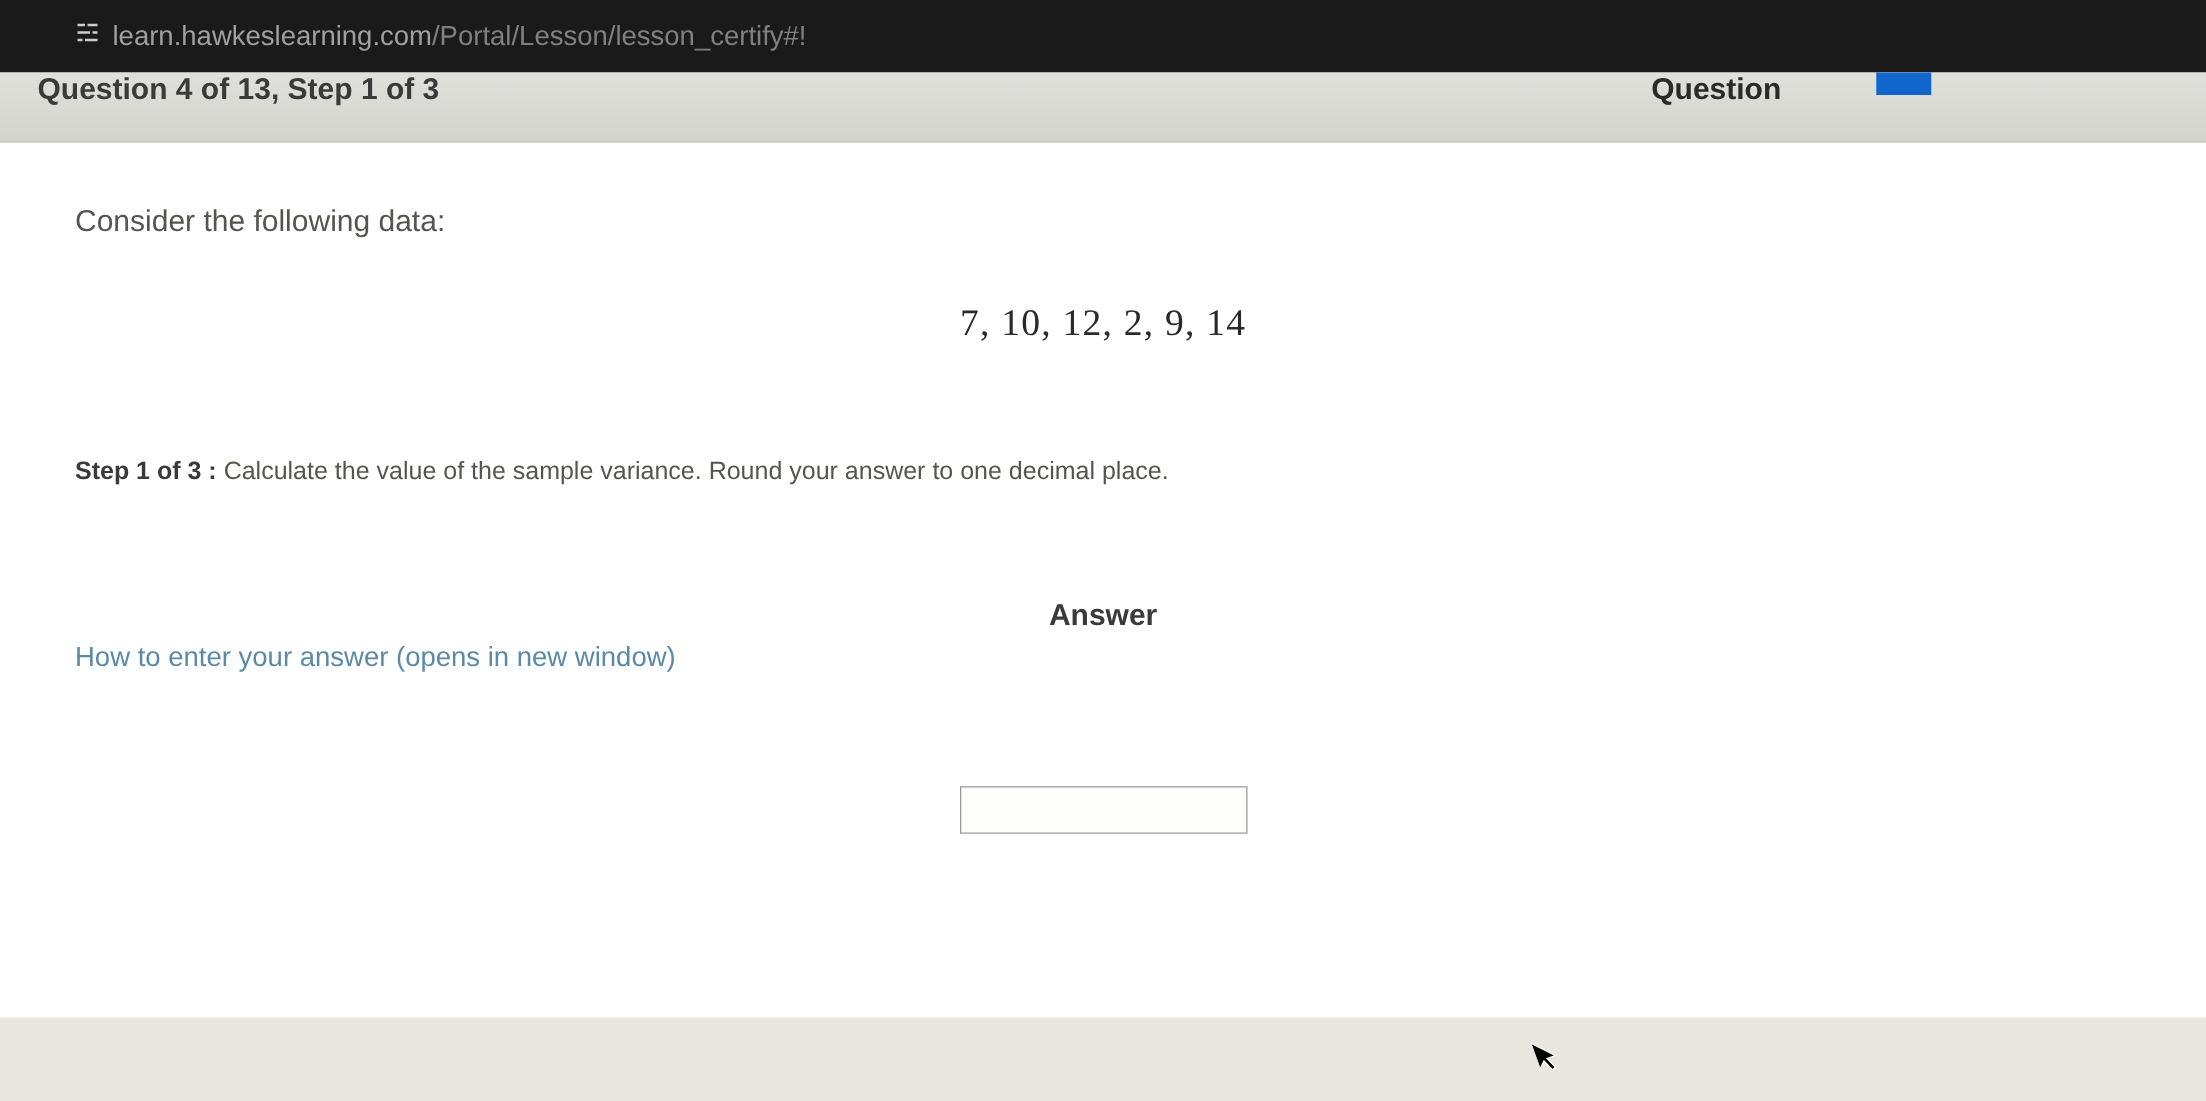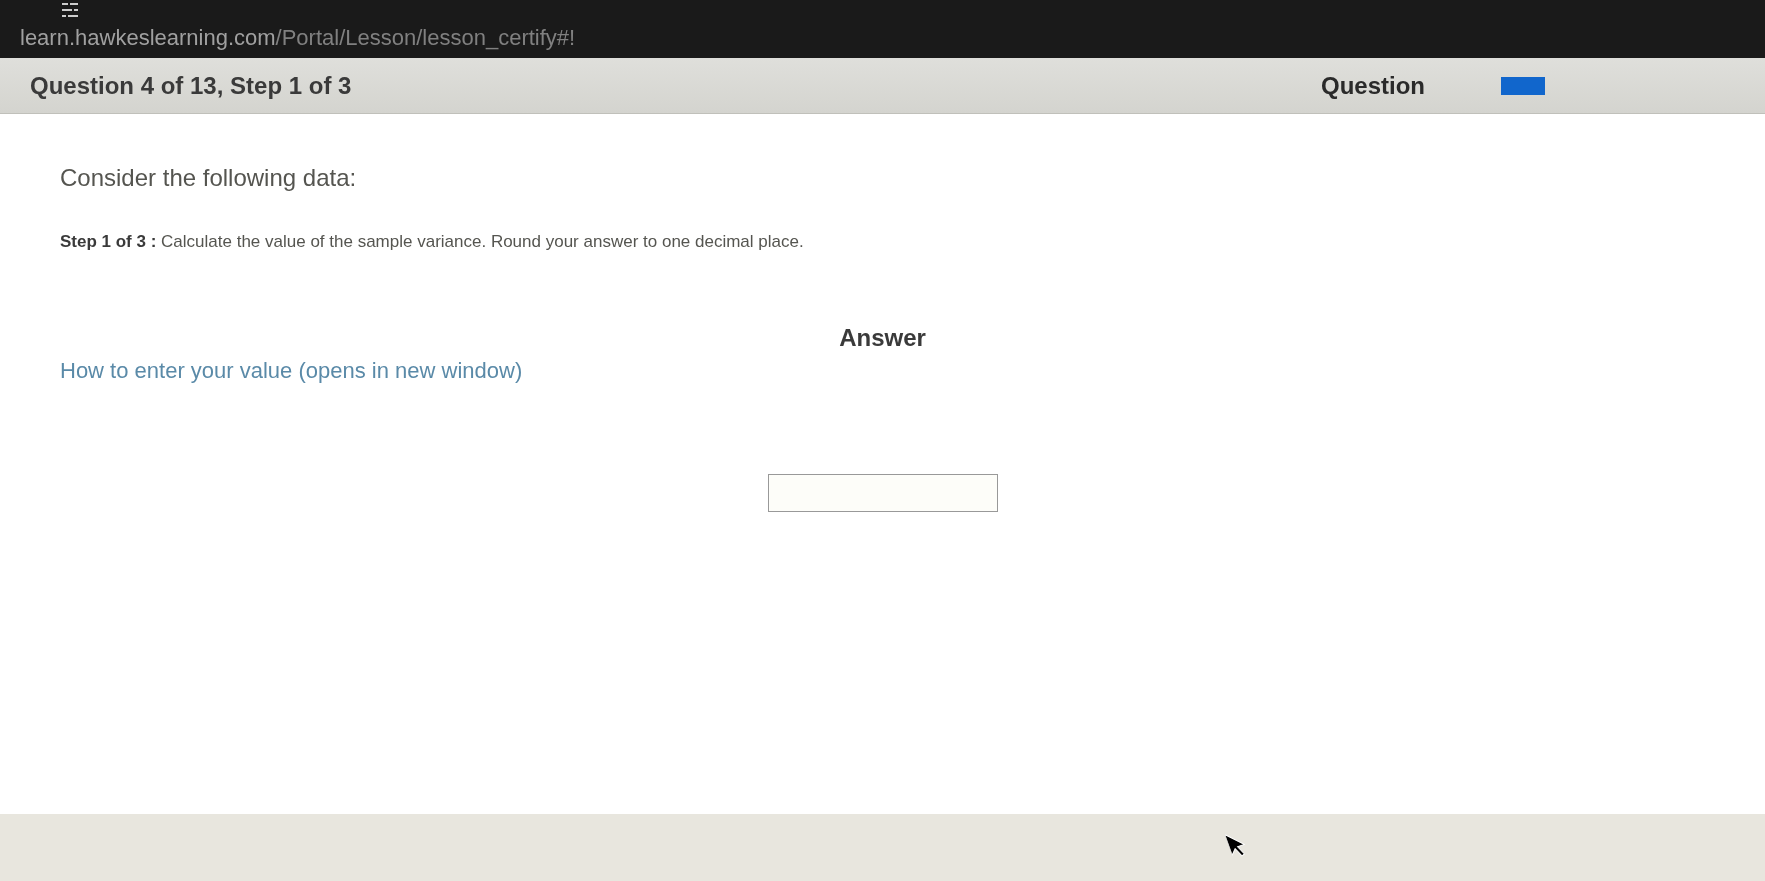--- a/index.html
+++ b/index.html
@@ -11,45 +11,43 @@
       font-family: -apple-system, BlinkMacSystemFont, "Segoe UI", Helvetica, Arial, sans-serif;
       background: #e8e6de;
       width: 1765px;
       height: 881px;
       overflow: hidden;
     }
     .browser-bar {
       background: #1a1a1a;
       height: 58px;
       display: flex;
-      align-items: flex-start;
+      align-items: center;
       padding: 0 20px;
       color: #999;
-      flex-direction: column;
     }
     .settings-icon {
       color: #ccc;
       font-size: 20px;
       margin-right: 10px;
       margin-left: 40px;
       letter-spacing: -2px;
     }
     .url-text {
       color: #a0a0a0;
       font-size: 22px;
       font-family: Arial, sans-serif;
     }
     .url-path {
       color: #808080;
     }
     .header-bar {
       background: linear-gradient(to bottom, #dfdfdb 0%, #d4d4cf 100%);
       height: 56px;
       display: flex;
-      align-items: center;
       padding: 0 30px;
       border-bottom: 1px solid #c0c0ba;
       position: relative;
     }
     .question-label {
       font-size: 24px;
       font-weight: 700;
       color: #3a3a3a;
     }
     .status-area {
@@ -83,23 +81,23 @@
     }
     .data-display {
       font-family: Georgia, 'Times New Roman', serif;
       font-size: 30px;
       color: #2a2a2a;
       text-align: center;
       margin: 50px 0 90px 0;
       letter-spacing: 1px;
     }
     .step-row {
-      font-size: 17px;
+      font-size: 20px;
       color: #555550;
-      margin-bottom: 72px;
+      margin-bottom: 90px;
     }
     .step-label {
       font-weight: 700;
       color: #3a3a3a;
     }
     .answer-section {
       margin-top: 40px;
     }
     .answer-heading {
       font-size: 24px;
@@ -157,27 +155,28 @@
 <div class="header-bar">
   <span class="question-label">Question 4 of 13, Step 1 of 3</span>
   <div class="status-area">
     <span class="correct-label">Question</span>
   </div>
   <div class="progress-block"></div>
 </div>
 
 <div class="content-area">
   <div class="prompt-text">Consider the following data:</div>
+  <div class="data-display">7, 10, 12, 2, 9, 14</div>
   <div class="step-row">
     <span class="step-label">Step 1 of 3 :</span>
     <span>Calculate the value of the sample variance. Round your answer to one decimal place.</span>
   </div>
   <div class="answer-section">
     <div class="answer-heading">Answer</div>
-    <a class="help-link">How to enter your value (opens in new window)</a>
+    <a class="help-link">How to enter your answer (opens in new window)</a>
     <div class="answer-input-wrap">
       <input type="text" class="answer-input" value="" style="">
     </div>
   </div>
 </div>
 
 <div class="cursor-arrow">
   <svg width="20" height="28" viewBox="0 0 20 28">
     <path d="M0 0 L0 22 L5 17 L9 26 L12 25 L8 16 L15 16 Z" fill="#000" stroke="#fff" stroke-width="1"></path>
   </svg>

